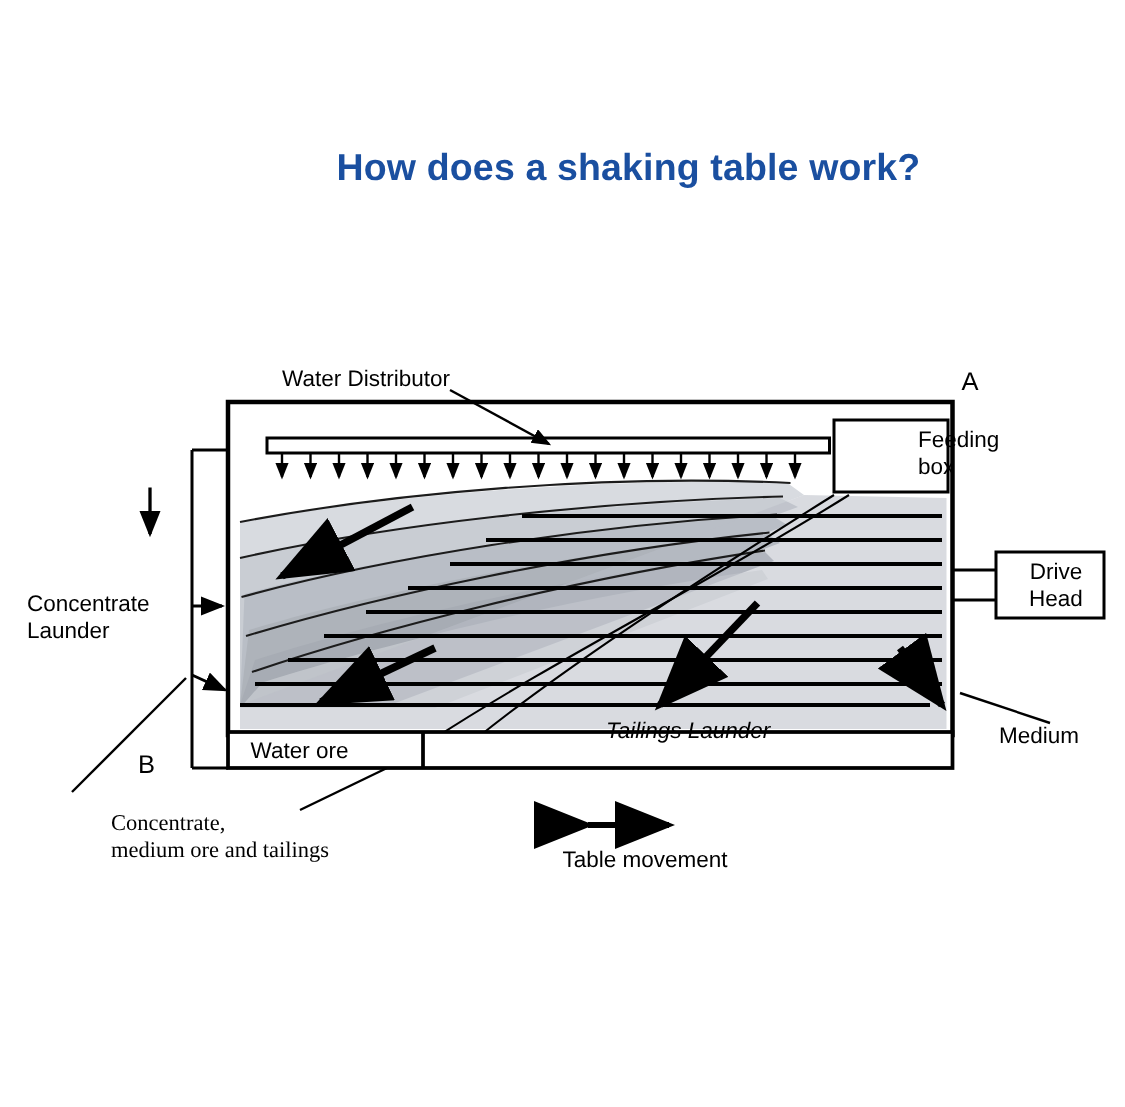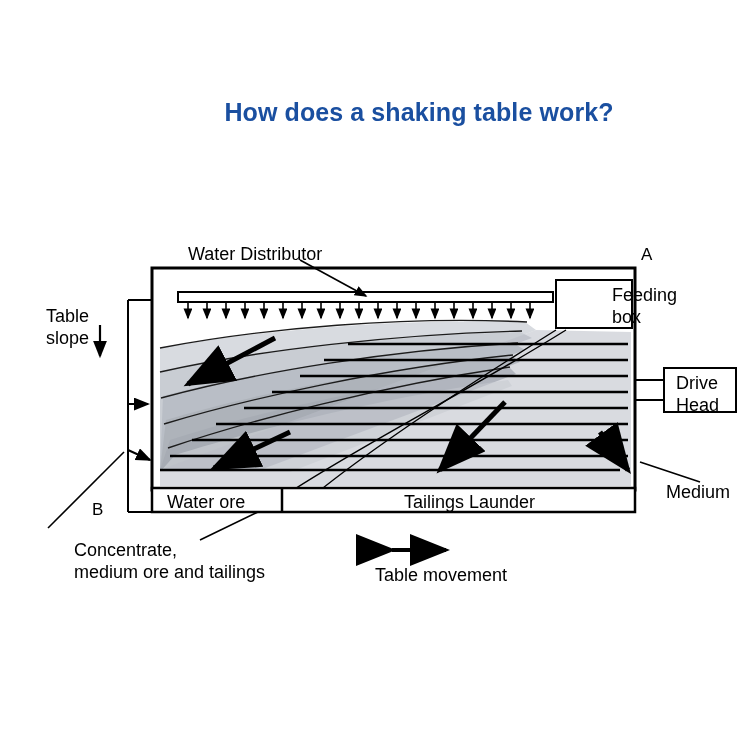--- a/index.html
+++ b/index.html
@@ -32,21 +32,21 @@
   }
   #diagram {
     position: absolute;
     top: 0;
     left: 0;
     width: 750px;
     height: 738px;
   }
   .lbl {
     position: absolute;
-    font-size: 18px;
+    font-size: 15px;
     color: #000000;
     line-height: 1.22;
     white-space: pre-line;
   }
 </style>
 </head>
 <body>
 
 <div id="root">
 
@@ -185,31 +185,31 @@
 
   <div class="lbl" style="left:188px; top:244px;">Water Distributor</div>
 
   <div class="lbl" style="left:568px; top:285px; width:64px;margin-left:44px;">Feeding
 box</div>
 
   <div class="lbl" style="left:641px; top:245px; font-size:17px;">A</div>
 
   <div class="lbl" style="left:92px; top:500px; font-size:17px;">B</div>
 
-  <div class="lbl" style="left:46px; top:306px; width:70px;">Table
-slope</div>
-
-
-  <div class="lbl" style="left:676px; top:373px; width:56px;">Drive
+
+  <div class="lbl" style="left:18px; top:394px; width:104px;">Concentrate
+Launder</div>
+
+  <div class="lbl" style="left:676px; top:373px; width:56px;text-align:center;">Drive
 Head</div>
 
   <div class="lbl" style="left:666px; top:482px;">Medium</div>
 
   <div class="lbl" style="left:167px; top:492px;">Water ore</div>
 
-  <div class="lbl" style="left:404px; top:492px;">Tailings Launder</div>
-
-  <div class="lbl" style="left:74px; top:540px; width:200px;">Concentrate,
+  <div class="lbl" style="left:404px; top:479px;font-style:italic;">Tailings Launder</div>
+
+  <div class="lbl" style="left:74px; top:540px; width:200px;font-family:Liberation Serif, serif;">Concentrate,
 medium ore and tailings</div>
 
   <div class="lbl" style="left:375px; top:565px;text-align:right;">Table movement</div>
 
 </div>
 
 </body></html>

